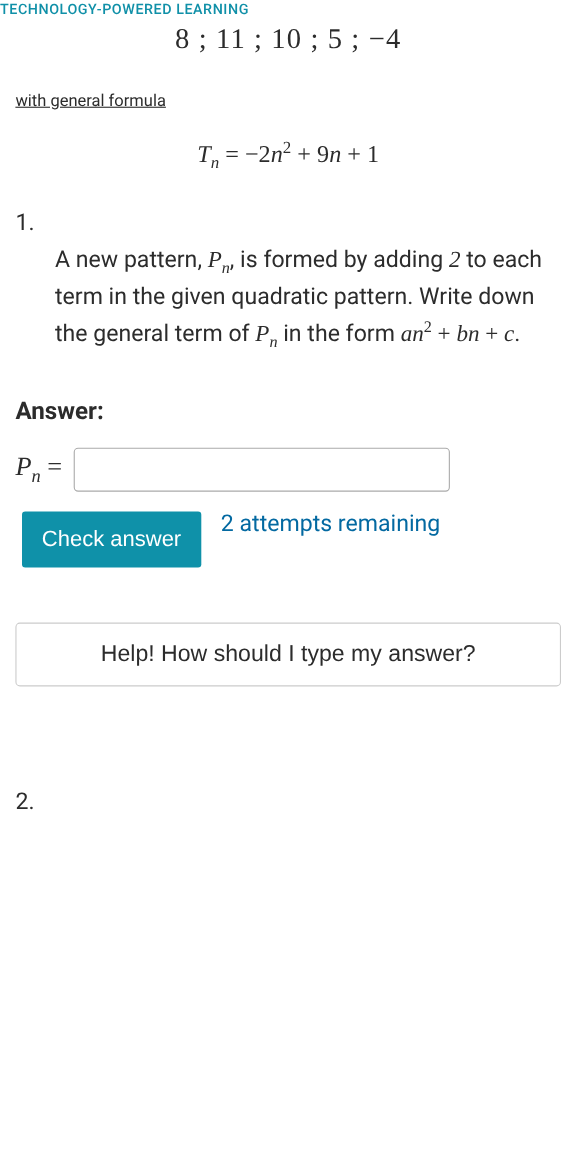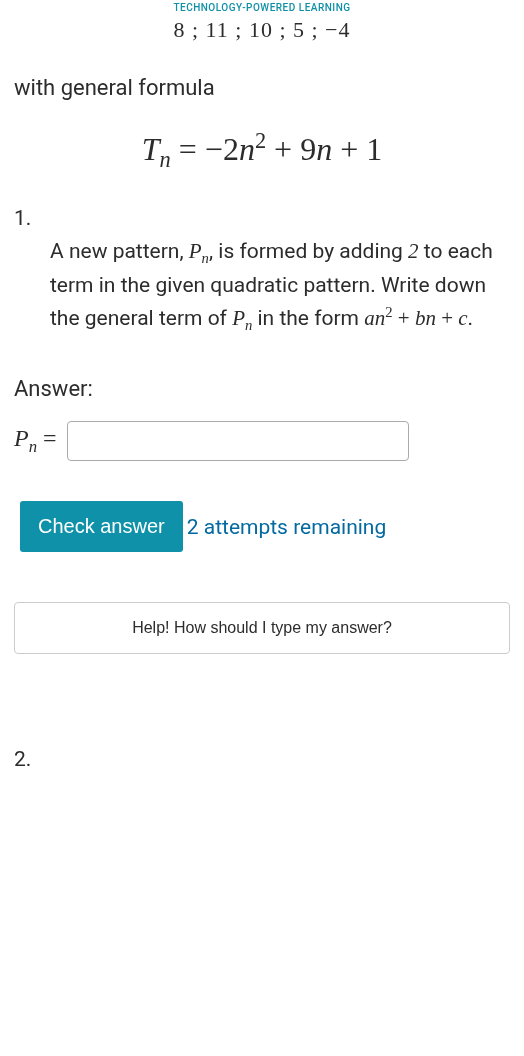--- a/index.html
+++ b/index.html
@@ -5,45 +5,46 @@
   * { box-sizing: border-box; margin: 0; padding: 0; }
   body {
     font-family: -apple-system, BlinkMacSystemFont, "Segoe UI", Roboto, Arial, sans-serif;
     color: #2c2c2c;
     background: #fff;
     width: 524px;
     padding: 0;
   }
   .content { padding: 0 14px; }
   .tagline {
-    text-align: center;
-    font-size: 10px;
+    text-align: left;
+    font-size: 13px;
     letter-spacing: 0.5px;
     color: #1090a8;
     font-weight: 500;
     margin-top: 2px;
     margin-bottom: 4px;
   }
   .sequence {
     text-align: center;
     font-family: "Times New Roman", Times, serif;
-    font-size: 22px;
+    font-size: 26px;
     margin-bottom: 30px;
     letter-spacing: 1px;
   }
   .body-text {
-    font-size: 22px;
+    font-size: 15px;
     color: #2c2c2c;
     margin-bottom: 24px;
     line-height: 1.4;
+    text-decoration: underline;
   }
   .formula {
     text-align: center;
     font-family: "Times New Roman", Times, serif;
-    font-size: 32px;
+    font-size: 22px;
     margin-bottom: 30px;
     font-style: italic;
   }
   .upright { font-style: normal; }
   .question {
     font-size: 21px;
     line-height: 1.5;
     margin-bottom: 40px;
   }
   .question .num {
@@ -53,46 +54,46 @@
   .question p {
     font-family: inherit;
     margin-left: 36px;
   }
   .mathit {
     font-family: "Times New Roman", Times, serif;
     font-style: italic;
   }
   .label {
     font-size: 22px;
-    font-weight: 400;
+    font-weight: 700;
     margin-bottom: 20px;
   }
   .answer-row {
     display: flex;
     align-items: center;
-    margin-bottom: 40px;
+    margin-bottom: 18px;
   }
   .pn-label {
     font-family: "Times New Roman", Times, serif;
     font-style: italic;
     font-size: 24px;
     margin-right: 10px;
   }
   .answer-input {
     flex: 0 0 342px;
     height: 40px;
     border: 1px solid #aaa;
     border-radius: 4px;
     padding: 4px 8px;
     font-size: 18px;
   }
   .btn-row {
     display: flex;
-    align-items: center;
-    gap: 4px;
+    align-items: flex-start;
+    gap: 18px;
     margin-bottom: 50px;
     padding-left: 6px;
   }
   .check-btn {
     background: #0f91a9;
     color: #fff;
     border: none;
     border-radius: 3px;
     padding: 14px 18px;
     font-size: 20px;
@@ -102,21 +103,21 @@
     color: #0369a1;
     font-size: 21px;
   }
   .help-btn {
     display: block;
     width: 100%;
     background: #fff;
     border: 1px solid #ccc;
     border-radius: 4px;
     padding: 16px 10px;
-    font-size: 16px;
+    font-size: 21px;
     color: #2c2c2c;
     text-align: center;
     cursor: pointer;
     margin-bottom: 90px;
   }
   .q2 {
     font-size: 21px;
     line-height: 1.5;
     color: #555;
   }

